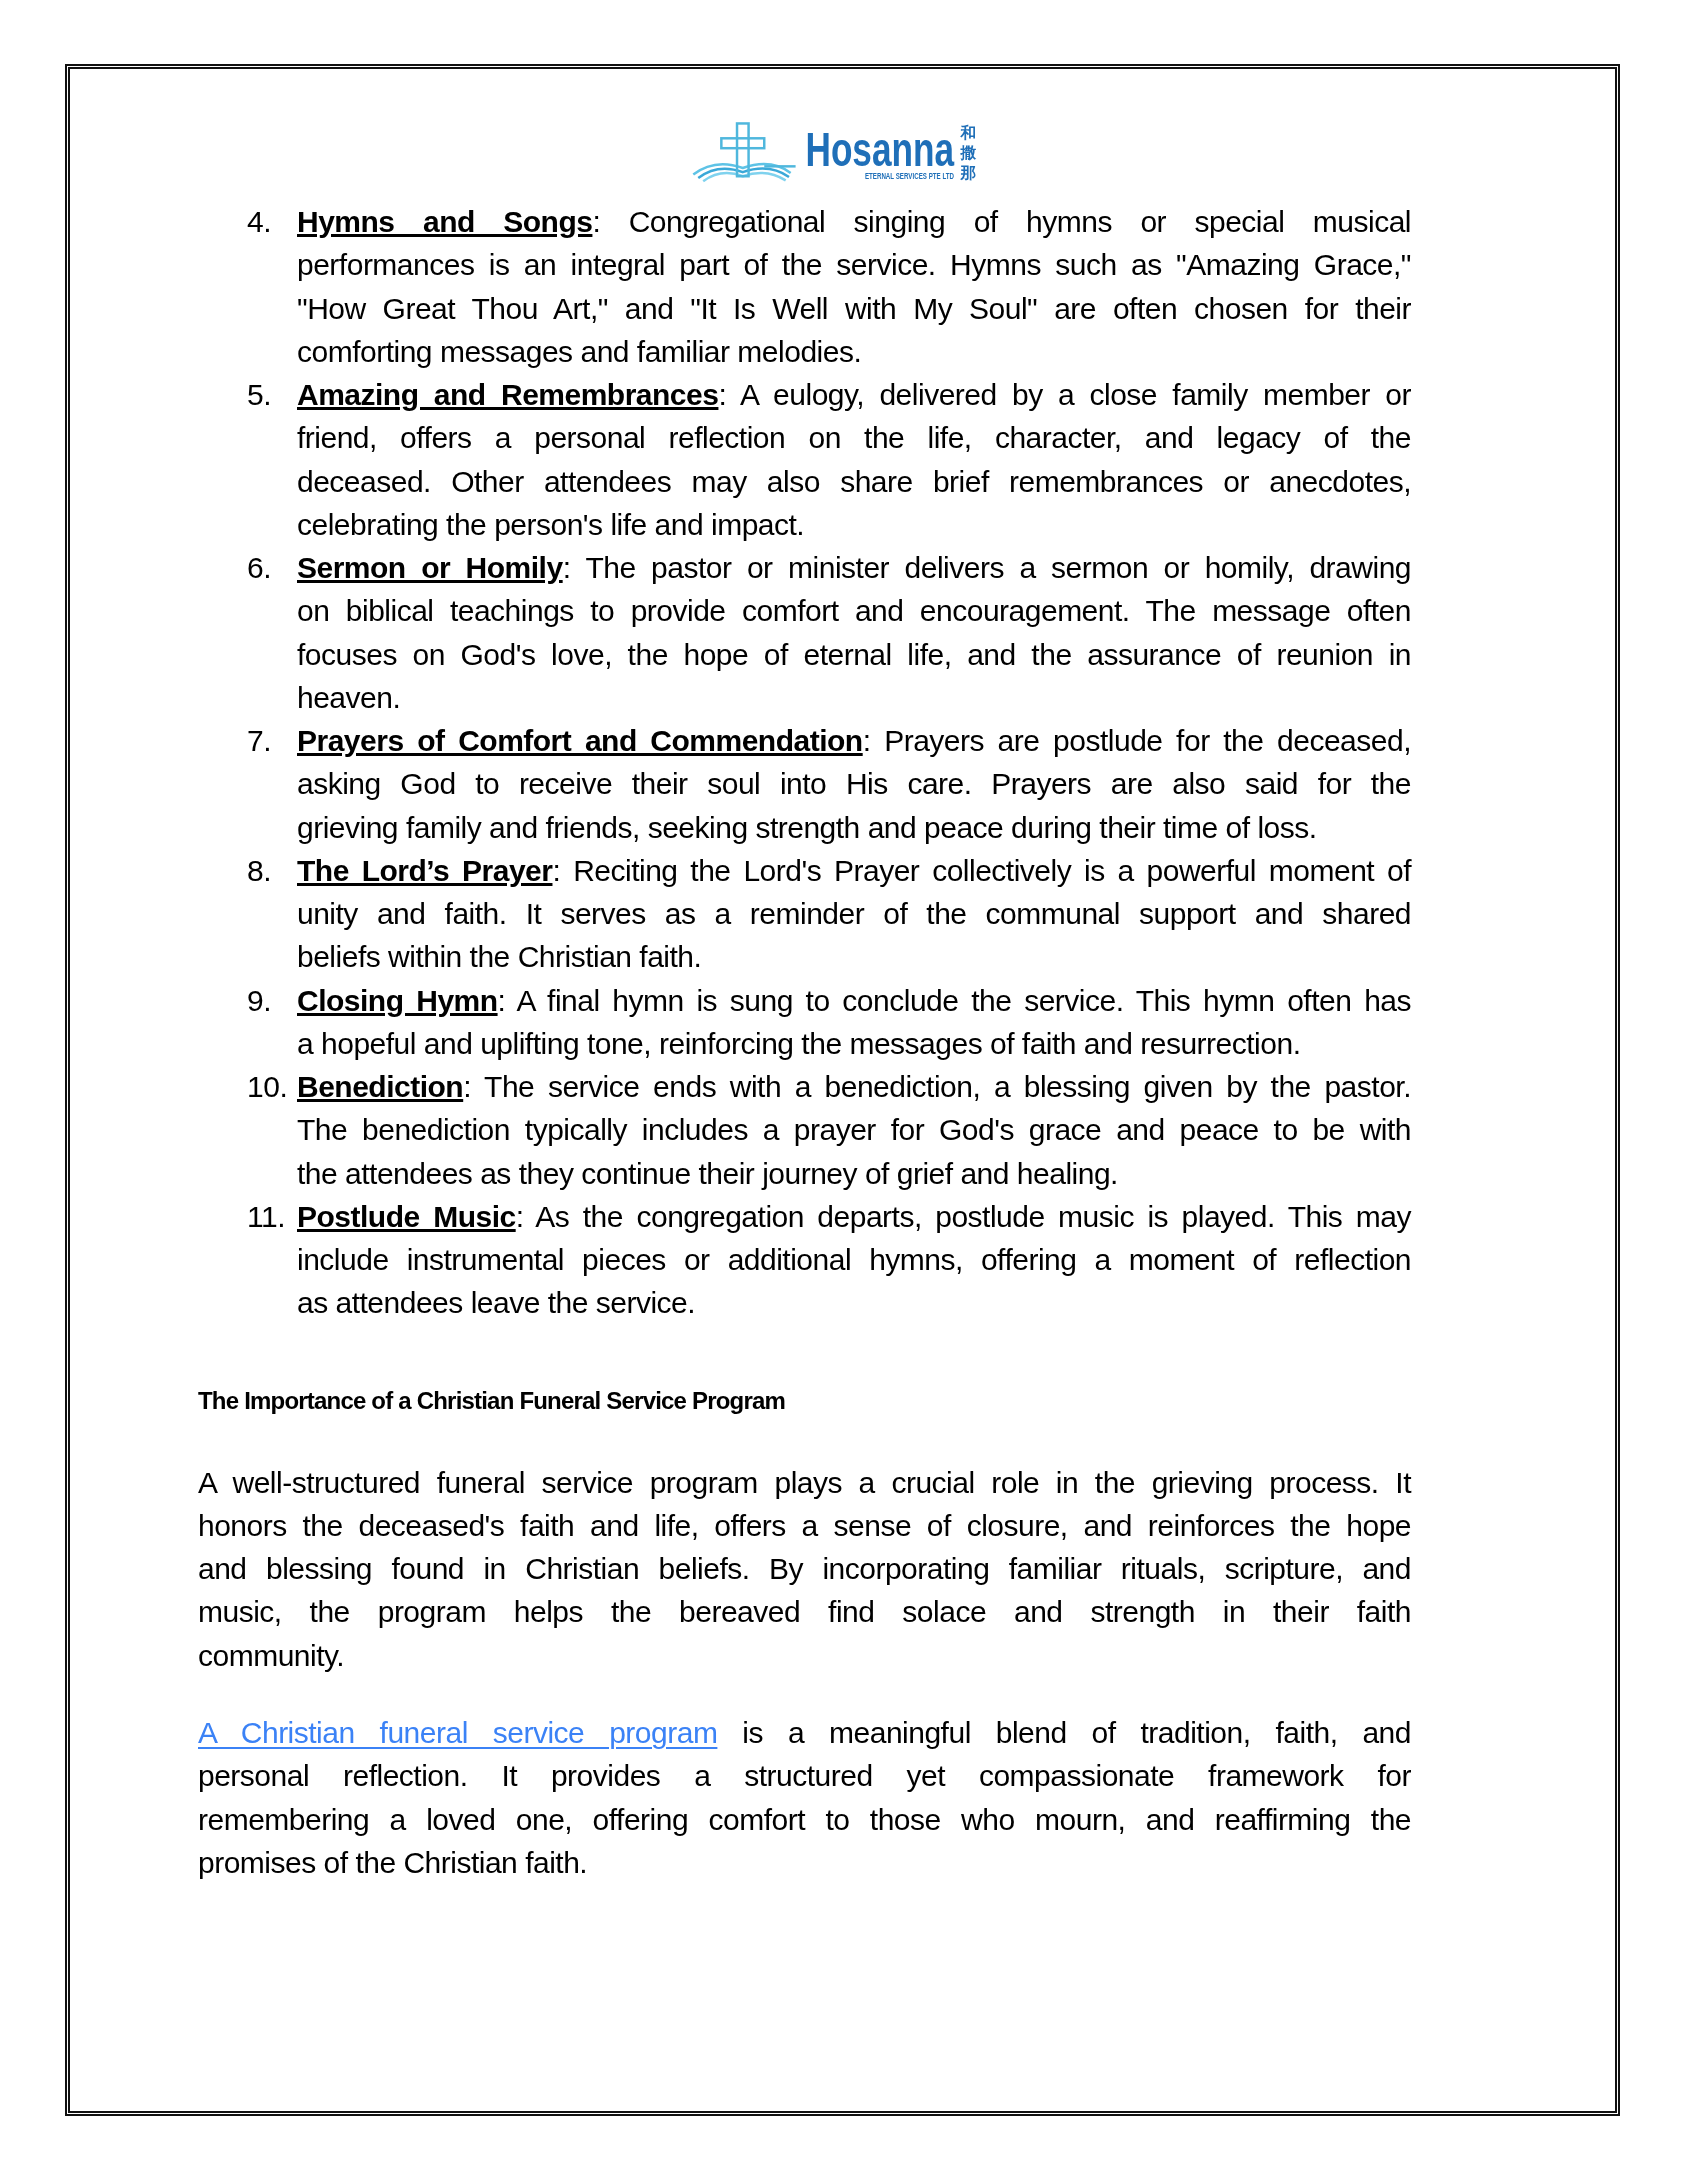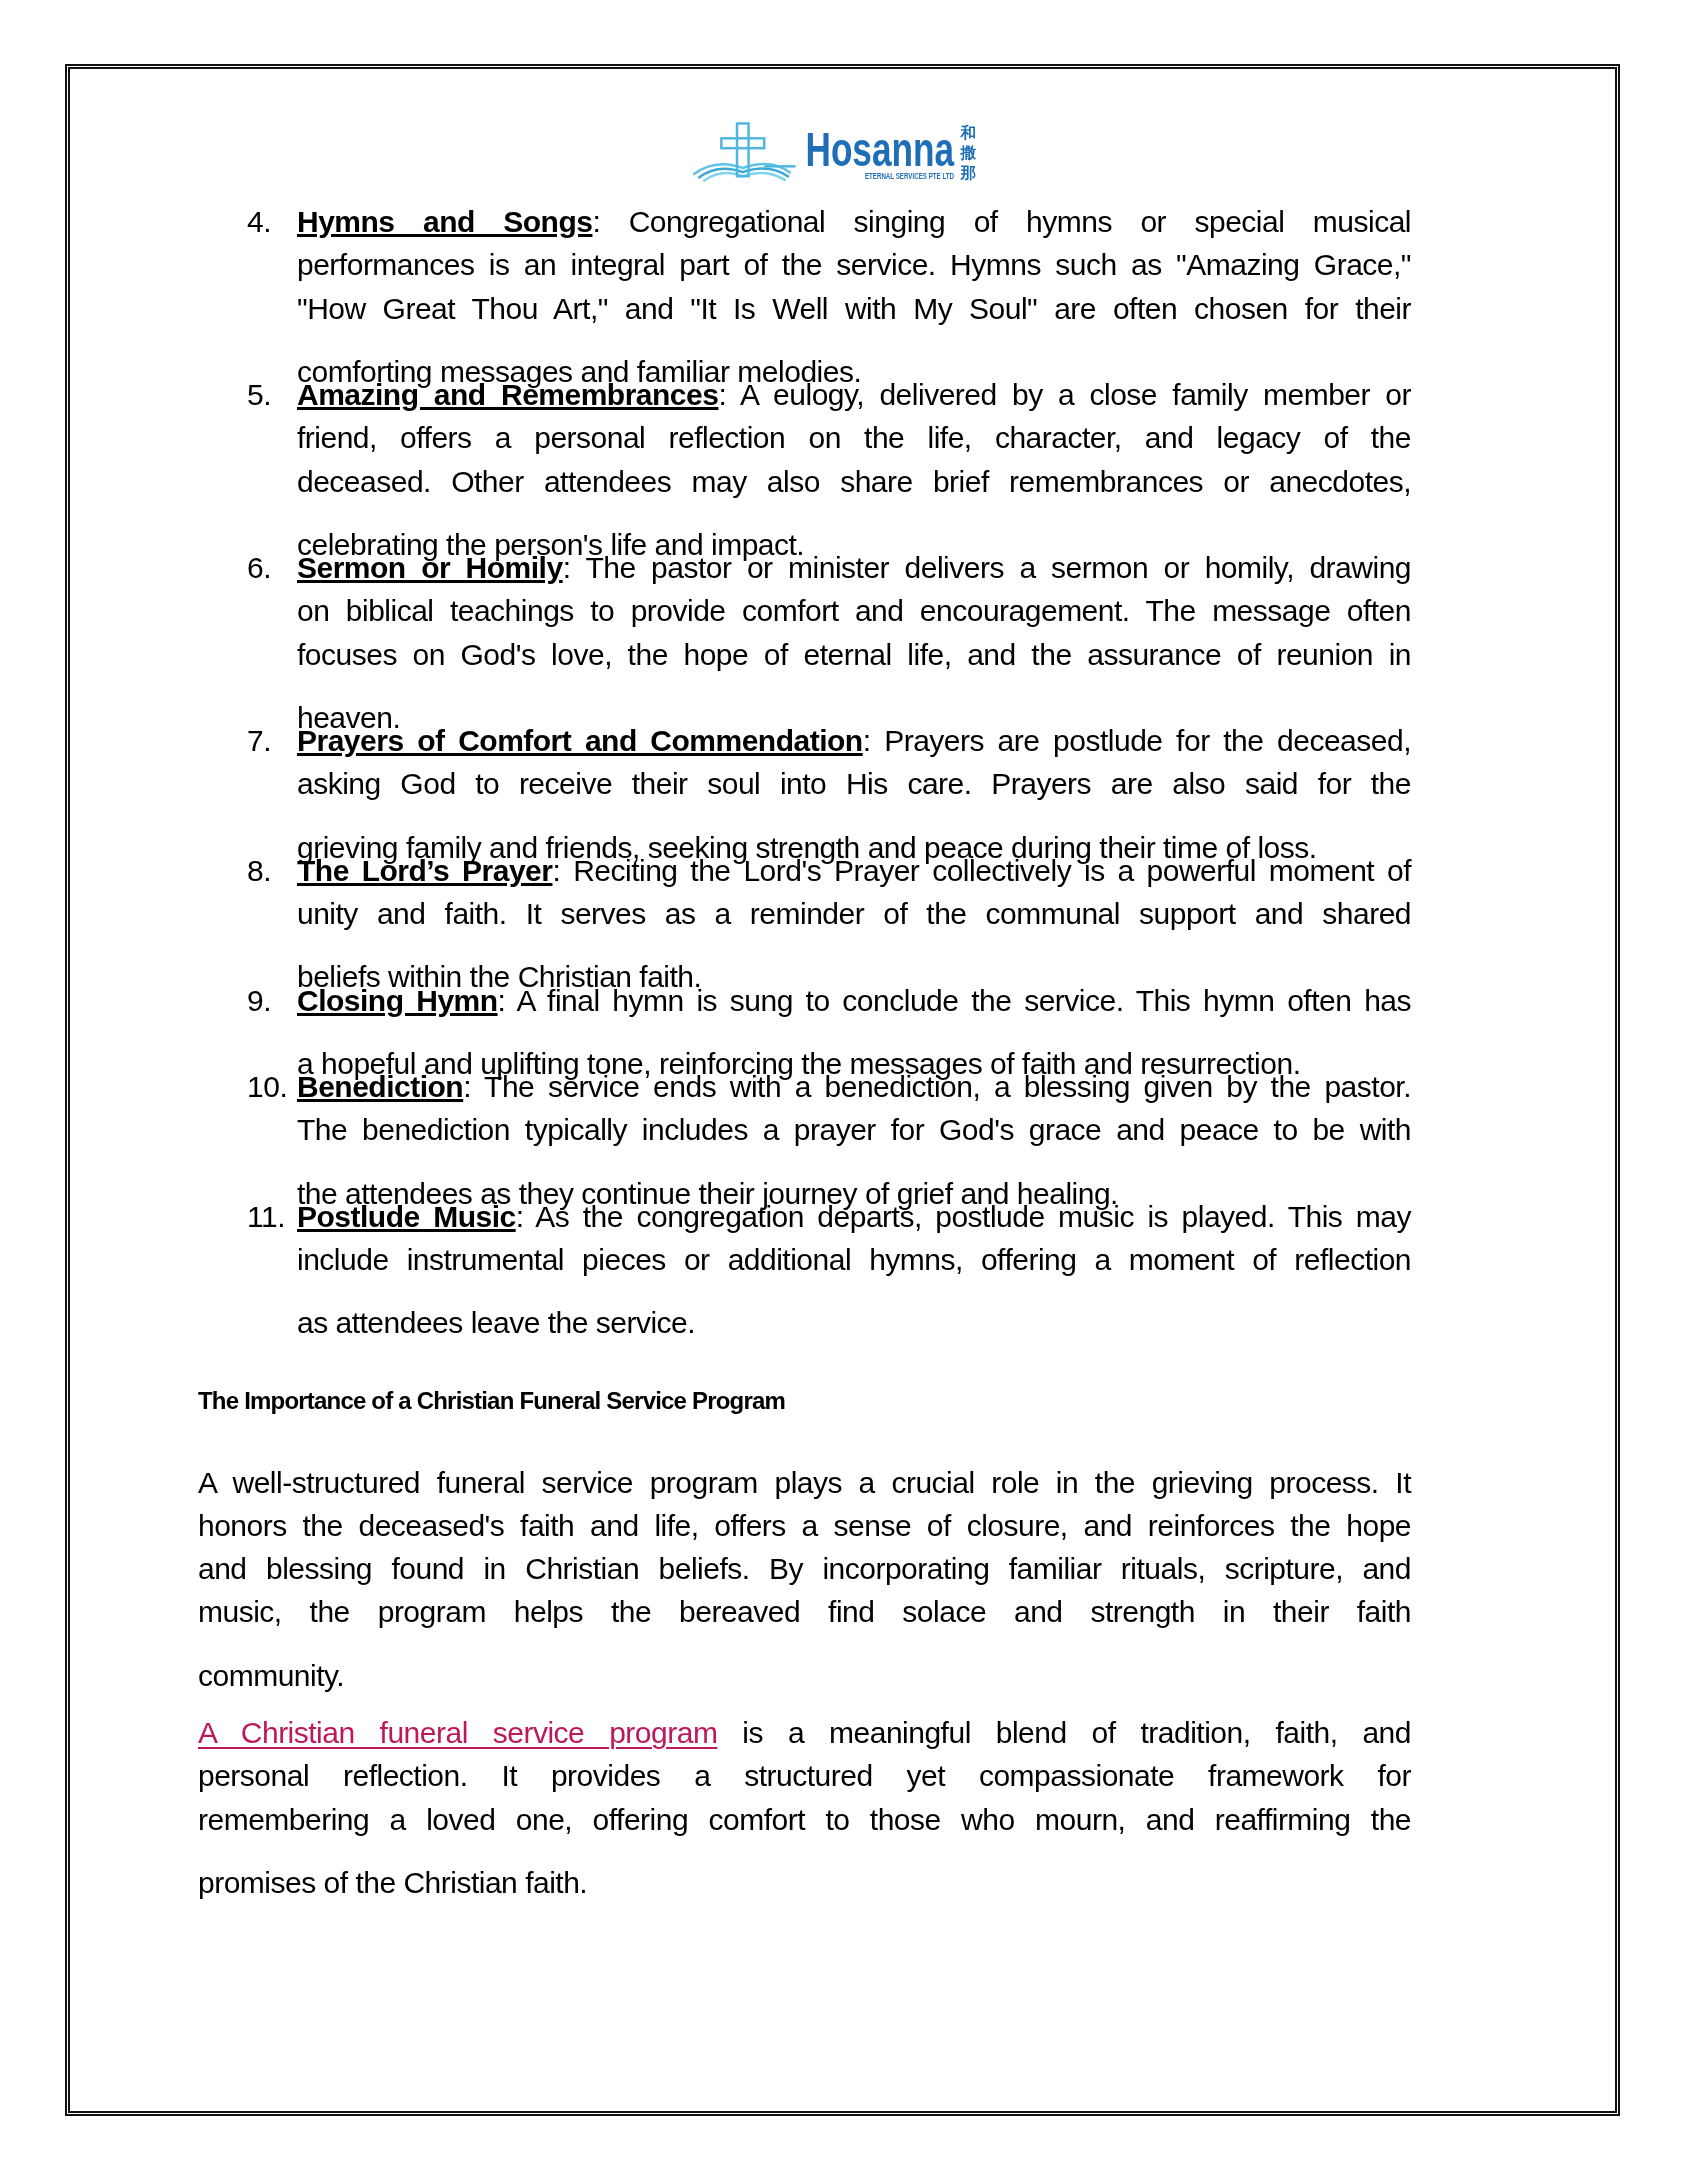--- a/index.html
+++ b/index.html
@@ -15,30 +15,30 @@
   .doc {
     position: absolute; left: 0; top: 0; width: 1687px;
     font-family: "Liberation Sans", sans-serif; color: #000000;
   }
   .line {
     position: absolute; font-size: 30px; line-height: 43px; height: 43px;
     white-space: nowrap; overflow: visible;
     text-align: justify; text-align-last: justify;
     letter-spacing: -0.5px; word-spacing: 0px;
   }
-  .line.last { text-align-last: left; margin-top: 20px; }
+  .line.last { text-align-last: left; }
   .num { position: absolute; font-size: 30px; line-height: 43px; left: 247px; letter-spacing: -0.4px; }
   .item-line { left: 297px; width: 1114px; }
   .para-line { left: 198px; width: 1213px; }
   b { font-weight: bold; text-decoration: underline; }
   .heading {
     position: absolute; left: 198px; top: 1378px; font-size: 24px; line-height: 46px;
     font-weight: bold; letter-spacing: -0.8px; white-space: nowrap;
   }
-  a.link { color: #be185d; text-decoration: underline; text-decoration-thickness: 1.6px; text-underline-offset: 4.1px; }
+  a.link { color: #3b82f6; text-decoration: underline; text-decoration-thickness: 1.6px; text-underline-offset: 4.1px; }
 </style>
 </head>
 <body>
 
 <div class="frame"></div>
 
 <div class="logo">
   <svg width="297" height="63" viewBox="0 0 360 76">
 
     <path d="M4 66 Q30 46 64 58 Q98 46 122 64" fill="none" stroke="#5ec3e6" stroke-width="3"></path>

